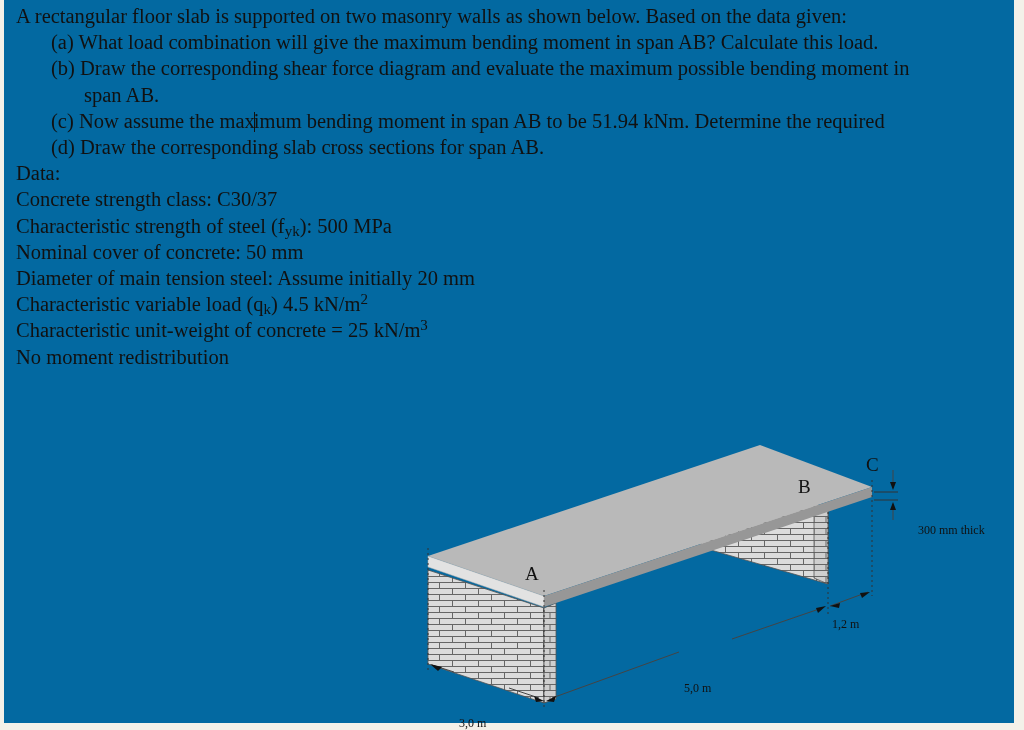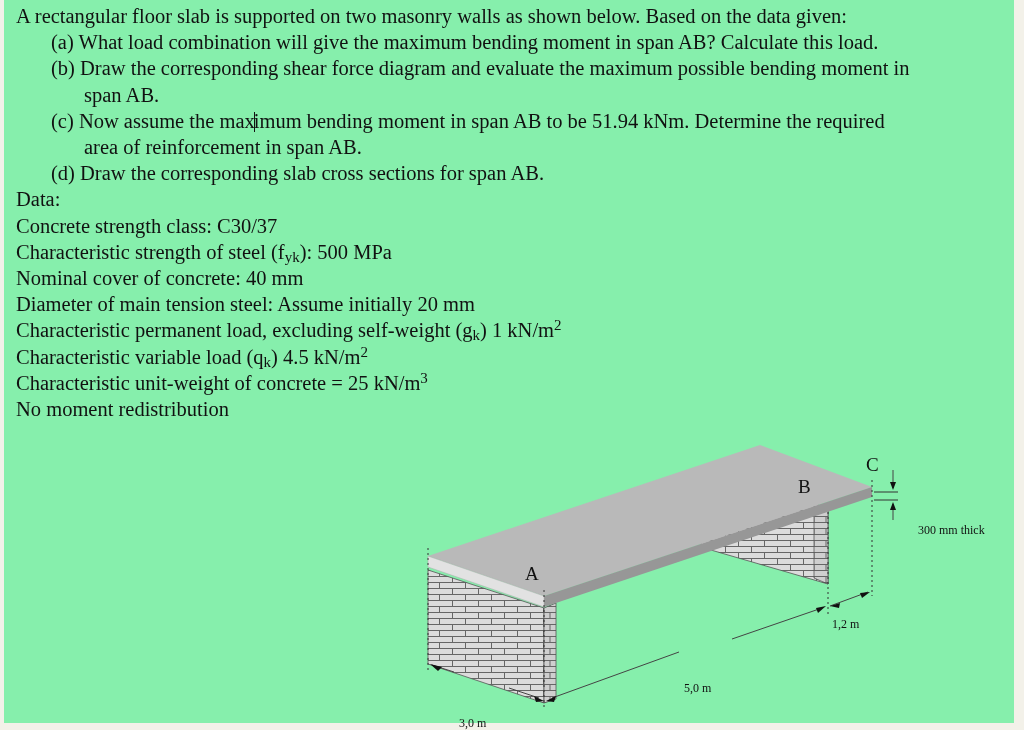--- a/index.html
+++ b/index.html
@@ -5,21 +5,21 @@
     html, body { margin: 0; padding: 0; }
     body {
       width: 1024px; height: 730px; overflow: hidden;
       background: #f3f1e9;
       font-family: "Liberation Serif", "DejaVu Serif", serif;
       color: #111;
       position: relative;
     }
     .page {
       position: absolute; left: 4px; top: 0; width: 1010px; height: 723px;
-      background: #86efac;
+      background: #0369a1;
     }
     .text {
       position: absolute; left: 12px; top: 3px; width: 1000px;
       font-size: 20.5px; line-height: 26.2px;
     }
     .line { white-space: nowrap; }
     .indent1 { padding-left: 35px; }
     .indent2 { padding-left: 68px; font-family: Liberation Serif, serif; }
     sub, sup { font-size: 15px; line-height: 0; }
     sub { vertical-align: -3px; }
@@ -46,33 +46,31 @@
     <div class="line indent1">
       <span>(b)</span>
       <span>Draw the corresponding shear force diagram and evaluate the maximum possible bending moment in</span>
     </div>
     <div class="line indent2">span AB.</div>
 
     <div class="line indent1">
       <span>(c)</span>
       <span>Now assume the max</span><span class="cursor"></span><span>imum bending moment in span AB to be 51.94 kNm. Determine the required</span>
     </div>
-    <div class="line indent2">area of reinforcement in span AB.</div>
 
     <div class="line indent1">
       <span>(d)</span>
       <span>Draw the corresponding slab cross sections for span AB.</span>
     </div>
 
     <div class="line">Data:</div>
     <div class="line">Concrete strength class: C30/37</div>
     <div class="line"><span>Characteristic strength of steel (f</span><sub>yk</sub><span>): 500 MPa</span></div>
-    <div class="line">Nominal cover of concrete: 40 mm</div>
+    <div class="line">Nominal cover of concrete: 50 mm</div>
     <div class="line">Diameter of main tension steel: Assume initially 20 mm</div>
-    <div class="line"><span>Characteristic permanent load, excluding self-weight (g</span><sub>k</sub><span>) 1 kN/m</span><sup>2</sup></div>
     <div class="line"><span>Characteristic variable load (q</span><sub>k</sub><span>) 4.5 kN/m</span><sup>2</sup></div>
     <div class="line"><span>Characteristic unit-weight of concrete = 25 kN/m</span><sup>3</sup></div>
     <div class="line">No moment redistribution</div>
   </div>
 
   <div class="figure">
     <svg width="1010" height="723" viewBox="0 0 1010 723">
       <defs>
         <pattern id="brick" x="0" y="0" width="26" height="12" patternUnits="userSpaceOnUse">
           <rect width="26" height="12" fill="#dcdcdc"></rect>

